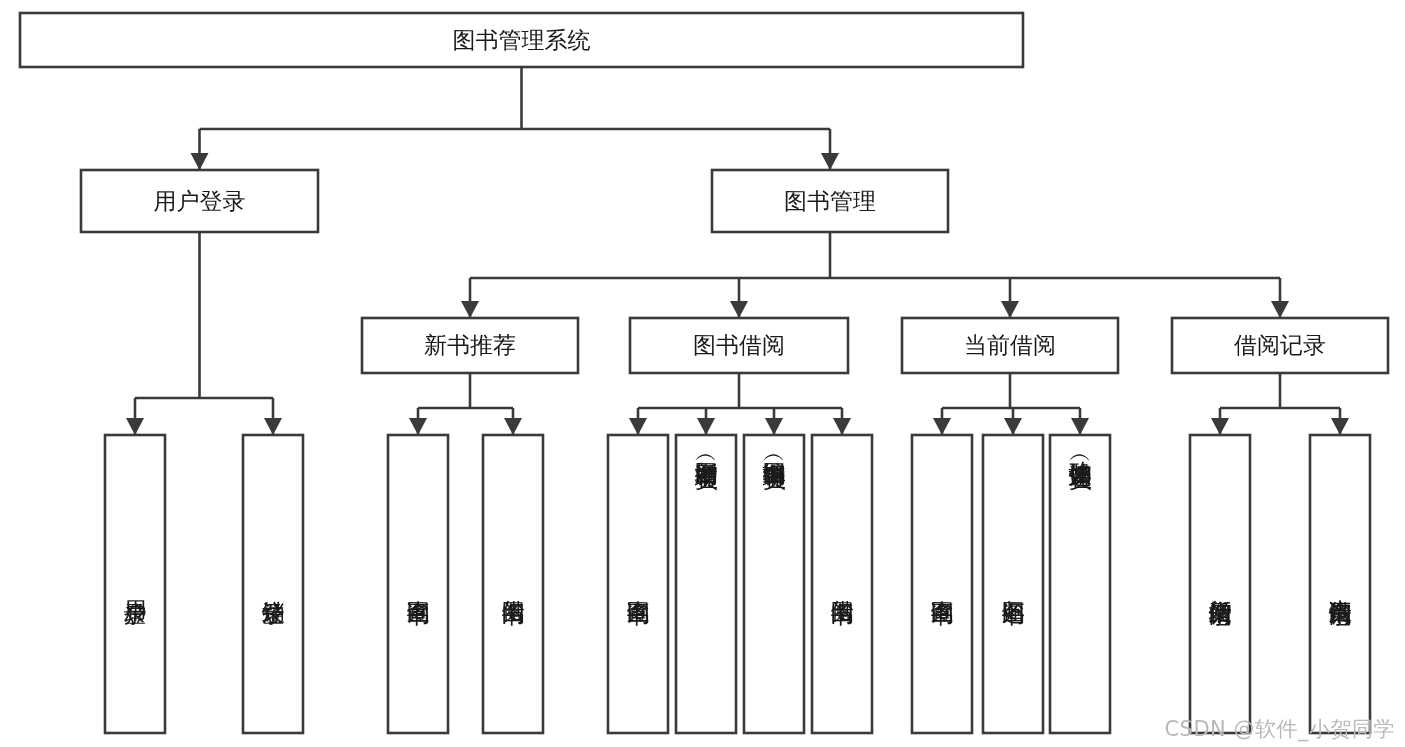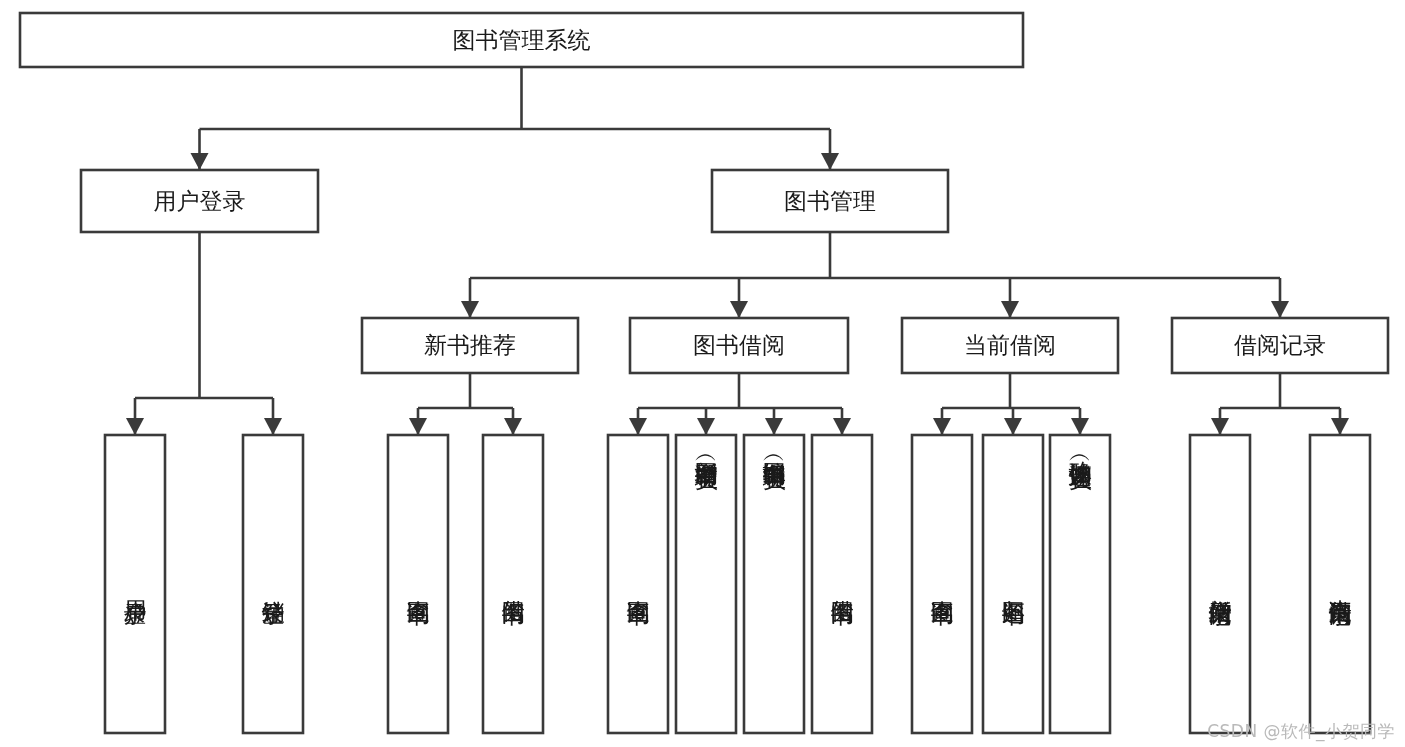--- a/index.html
+++ b/index.html
@@ -60,21 +60,21 @@
     letter-spacing: 1px;
     white-space: nowrap;
     text-align: start;
     pointer-events: none;
   }
   .watermark {
     position: absolute;
     right: 10px;
     bottom: 4px;
     font-family: "DejaVu Sans", "Liberation Sans", sans-serif;
-    font-size: 17px;
+    font-size: 21px;
     color: #b9b9b9;
     letter-spacing: 0.5px;
     white-space: nowrap;
   }
 </style>
 </head>
 <body>
 
 <div id="diagram-root">
 

